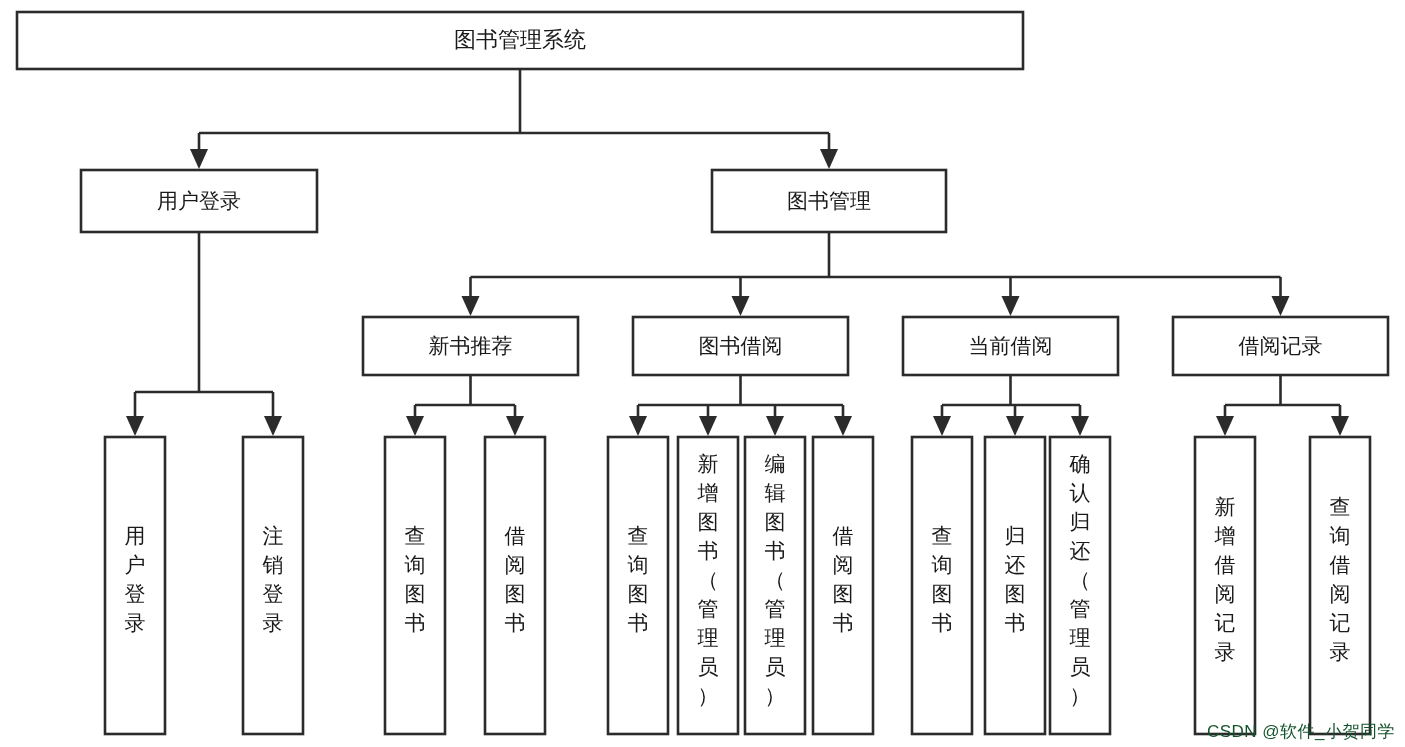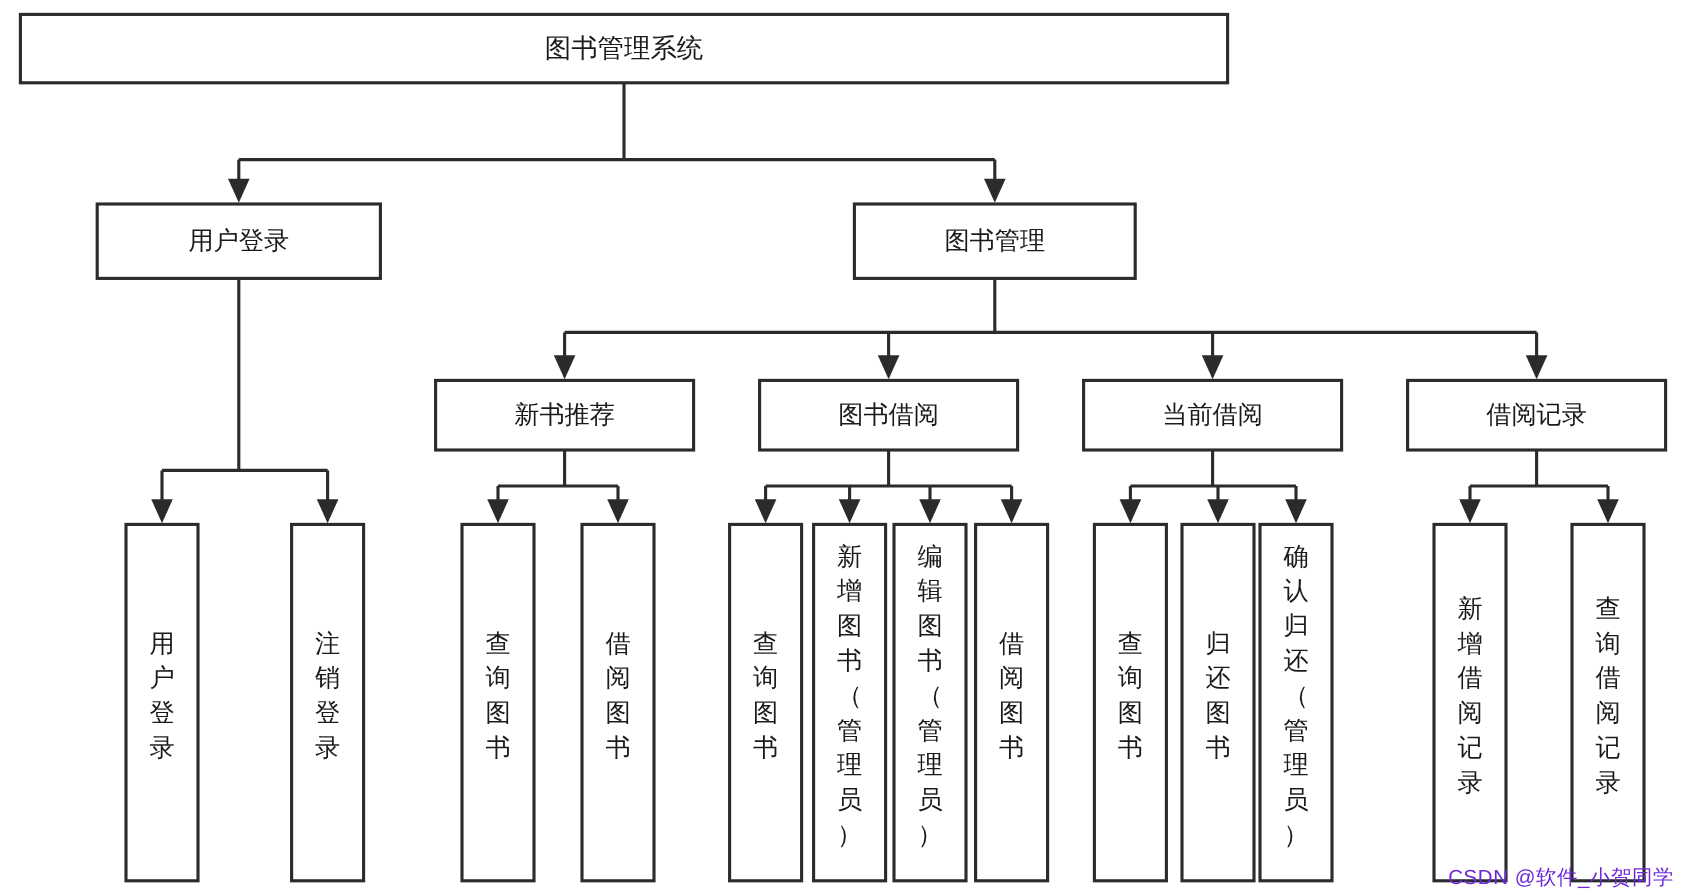--- a/index.html
+++ b/index.html
@@ -56,21 +56,21 @@
   .arrow-head {
     fill: #2b2b2b;
     stroke: none;
   }
   .watermark-text {
     position: absolute;
     right: 10px;
     bottom: 4px;
     font-family: "Liberation Sans", "DejaVu Sans", sans-serif;
     font-size: 17px;
-    color: #6d28d9;
+    color: #14532d;
     letter-spacing: 0.5px;
     white-space: nowrap;
     user-select: none;
   }
 </style>
 </head>
 <body>
 
 <div id="diagram-root">
 

